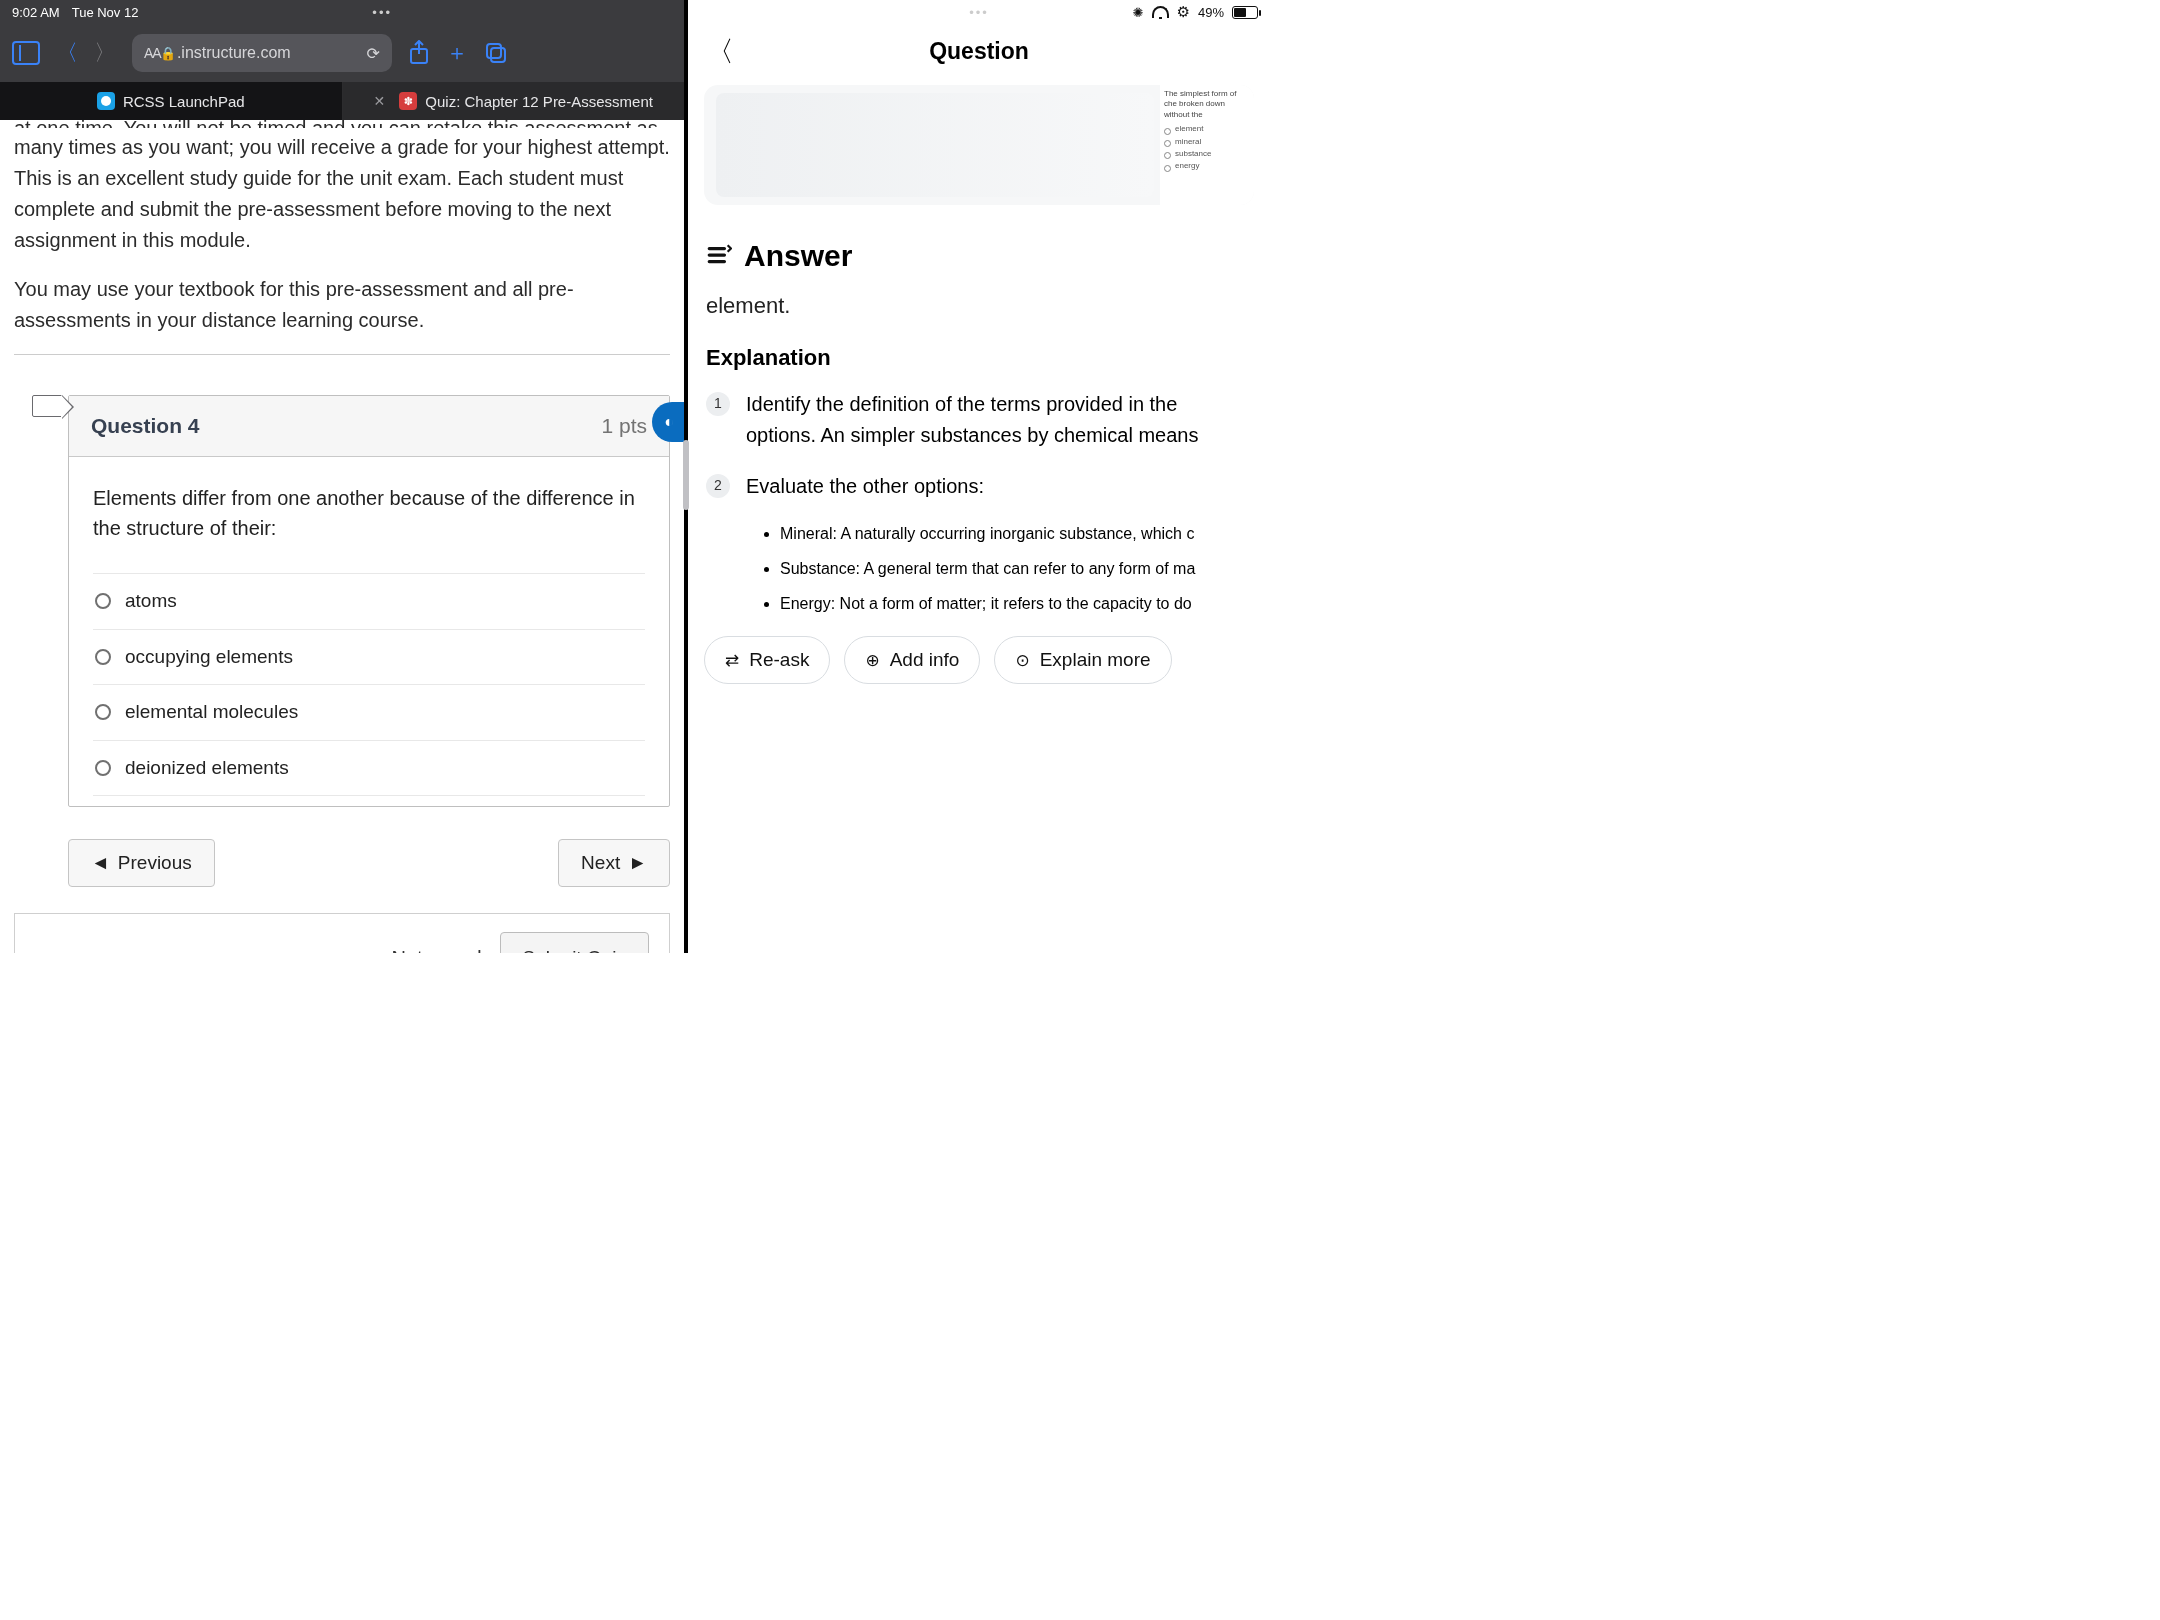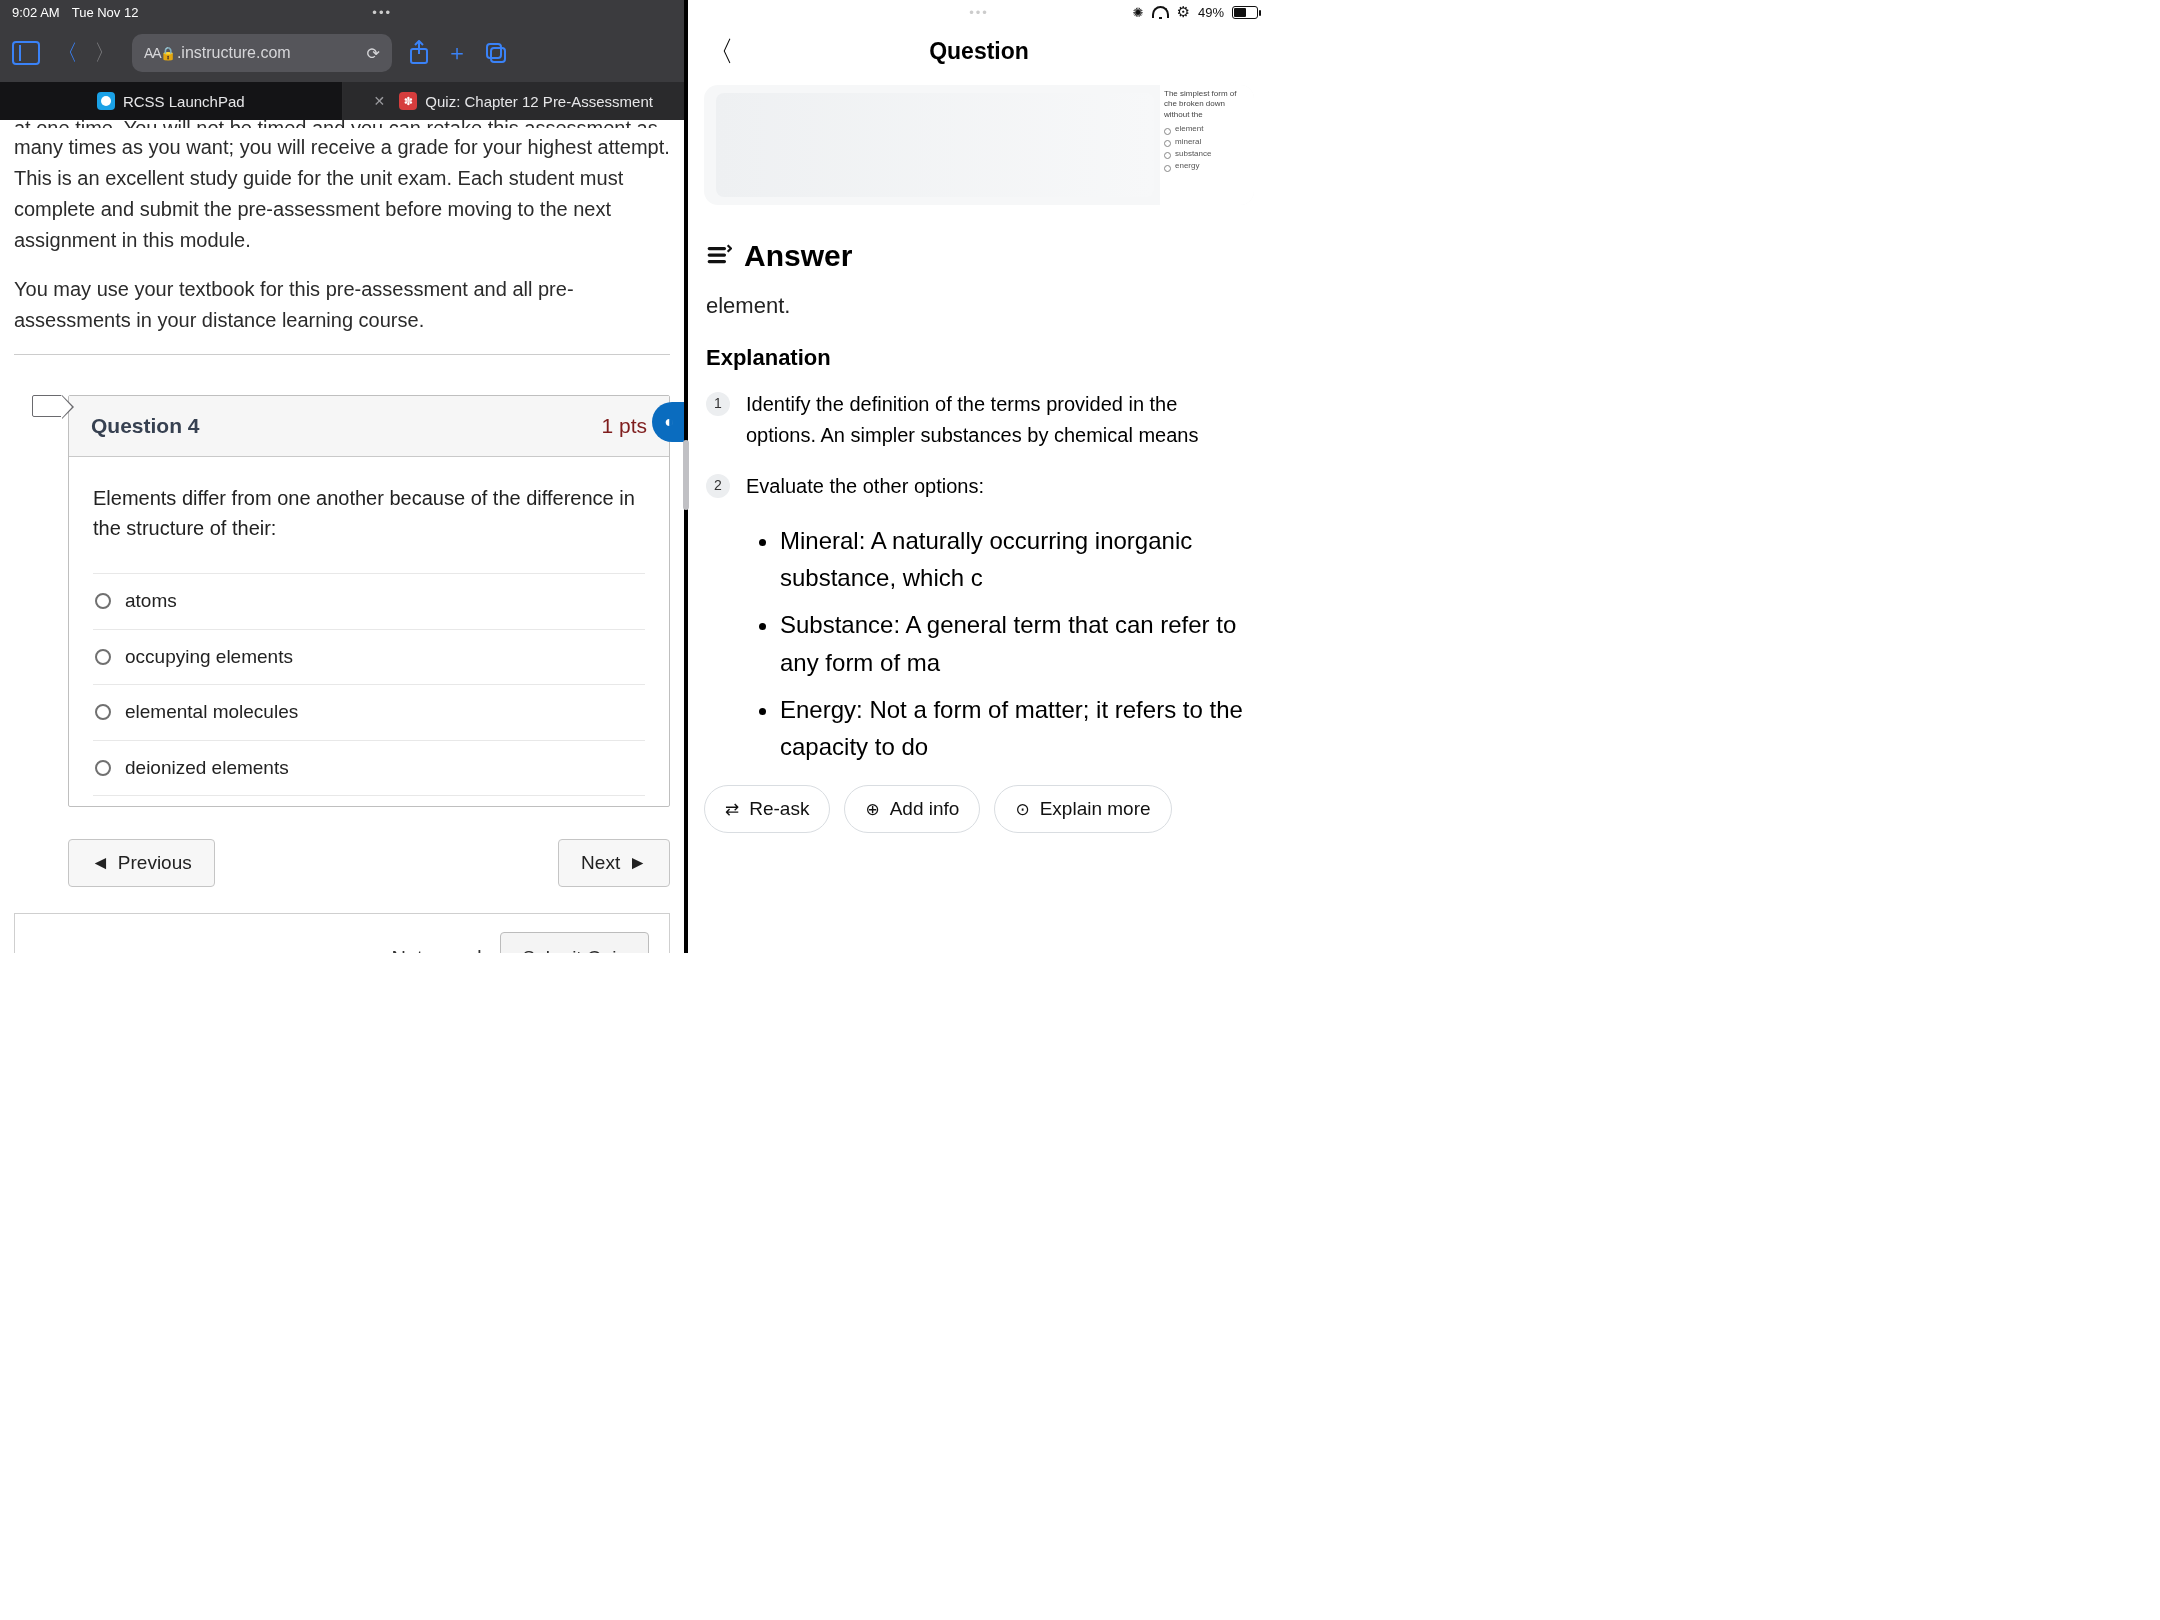--- a/index.html
+++ b/index.html
@@ -136,21 +136,21 @@
   .qhead {
     display:flex;
     justify-content:space-between;
     padding:18px 22px;
     background:#f6f6f6;
     border-bottom:1px solid #c9c9c9;
     font-size:21px;
     font-weight:700;
     color:#374151;
   }
-  .qhead .pts { font-weight:400; color:#7f1d1d;margin-left:28px;}
+  .qhead .pts { font-weight:400; color:#737373;margin-left:28px;}
   .qbody { padding: 26px 24px 10px; font-size:20px; line-height:1.5; color:#222;}
   .opts { margin-top:30px; }
   .opt {
     display:flex; align-items:center; gap:14px;
     padding:13px 2px;
     border-top:1px solid #e8e8e8;
     font-size:19px;
   }
   .opt:last-child{border-bottom:1px solid #e8e8e8;}
   .radio {
@@ -290,21 +290,21 @@
   .expl{ margin-top:26px; font-size:22px; font-weight:800;}
   .steps{ margin-top:18px;}
   .step{ display:flex; gap:16px; margin-bottom:20px; font-size:20px; line-height:1.55;}
   .stepnum{
     width:24px;height:24px;border-radius:50%;
     background:#eceef0;color:#333;
     display:flex;align-items:center;justify-content:center;
     font-size:14px;flex-shrink:0;margin-top:3px;
   }
   .bullets{ margin-top:6px; padding-left:56px;}
-  .bullets li{ font-size:24px; line-height:1.55; margin:10px 0; list-style:disc; margin-left:18px;}
+  .bullets li{ font-size:16px; line-height:1.55; margin:10px 0; list-style:disc; margin-left:18px;}
   .chiprow{
     display:flex; gap:14px; padding:10px 16px 0;
   }
   .chip{
     border:1px solid #d9dde1;border-radius:26px;
     padding:12px 20px;
     display:flex;align-items:center;gap:10px;
     font-size:19px;color:#111;background:#fff;
   }
   .chip .ci{ font-size:17px;}

